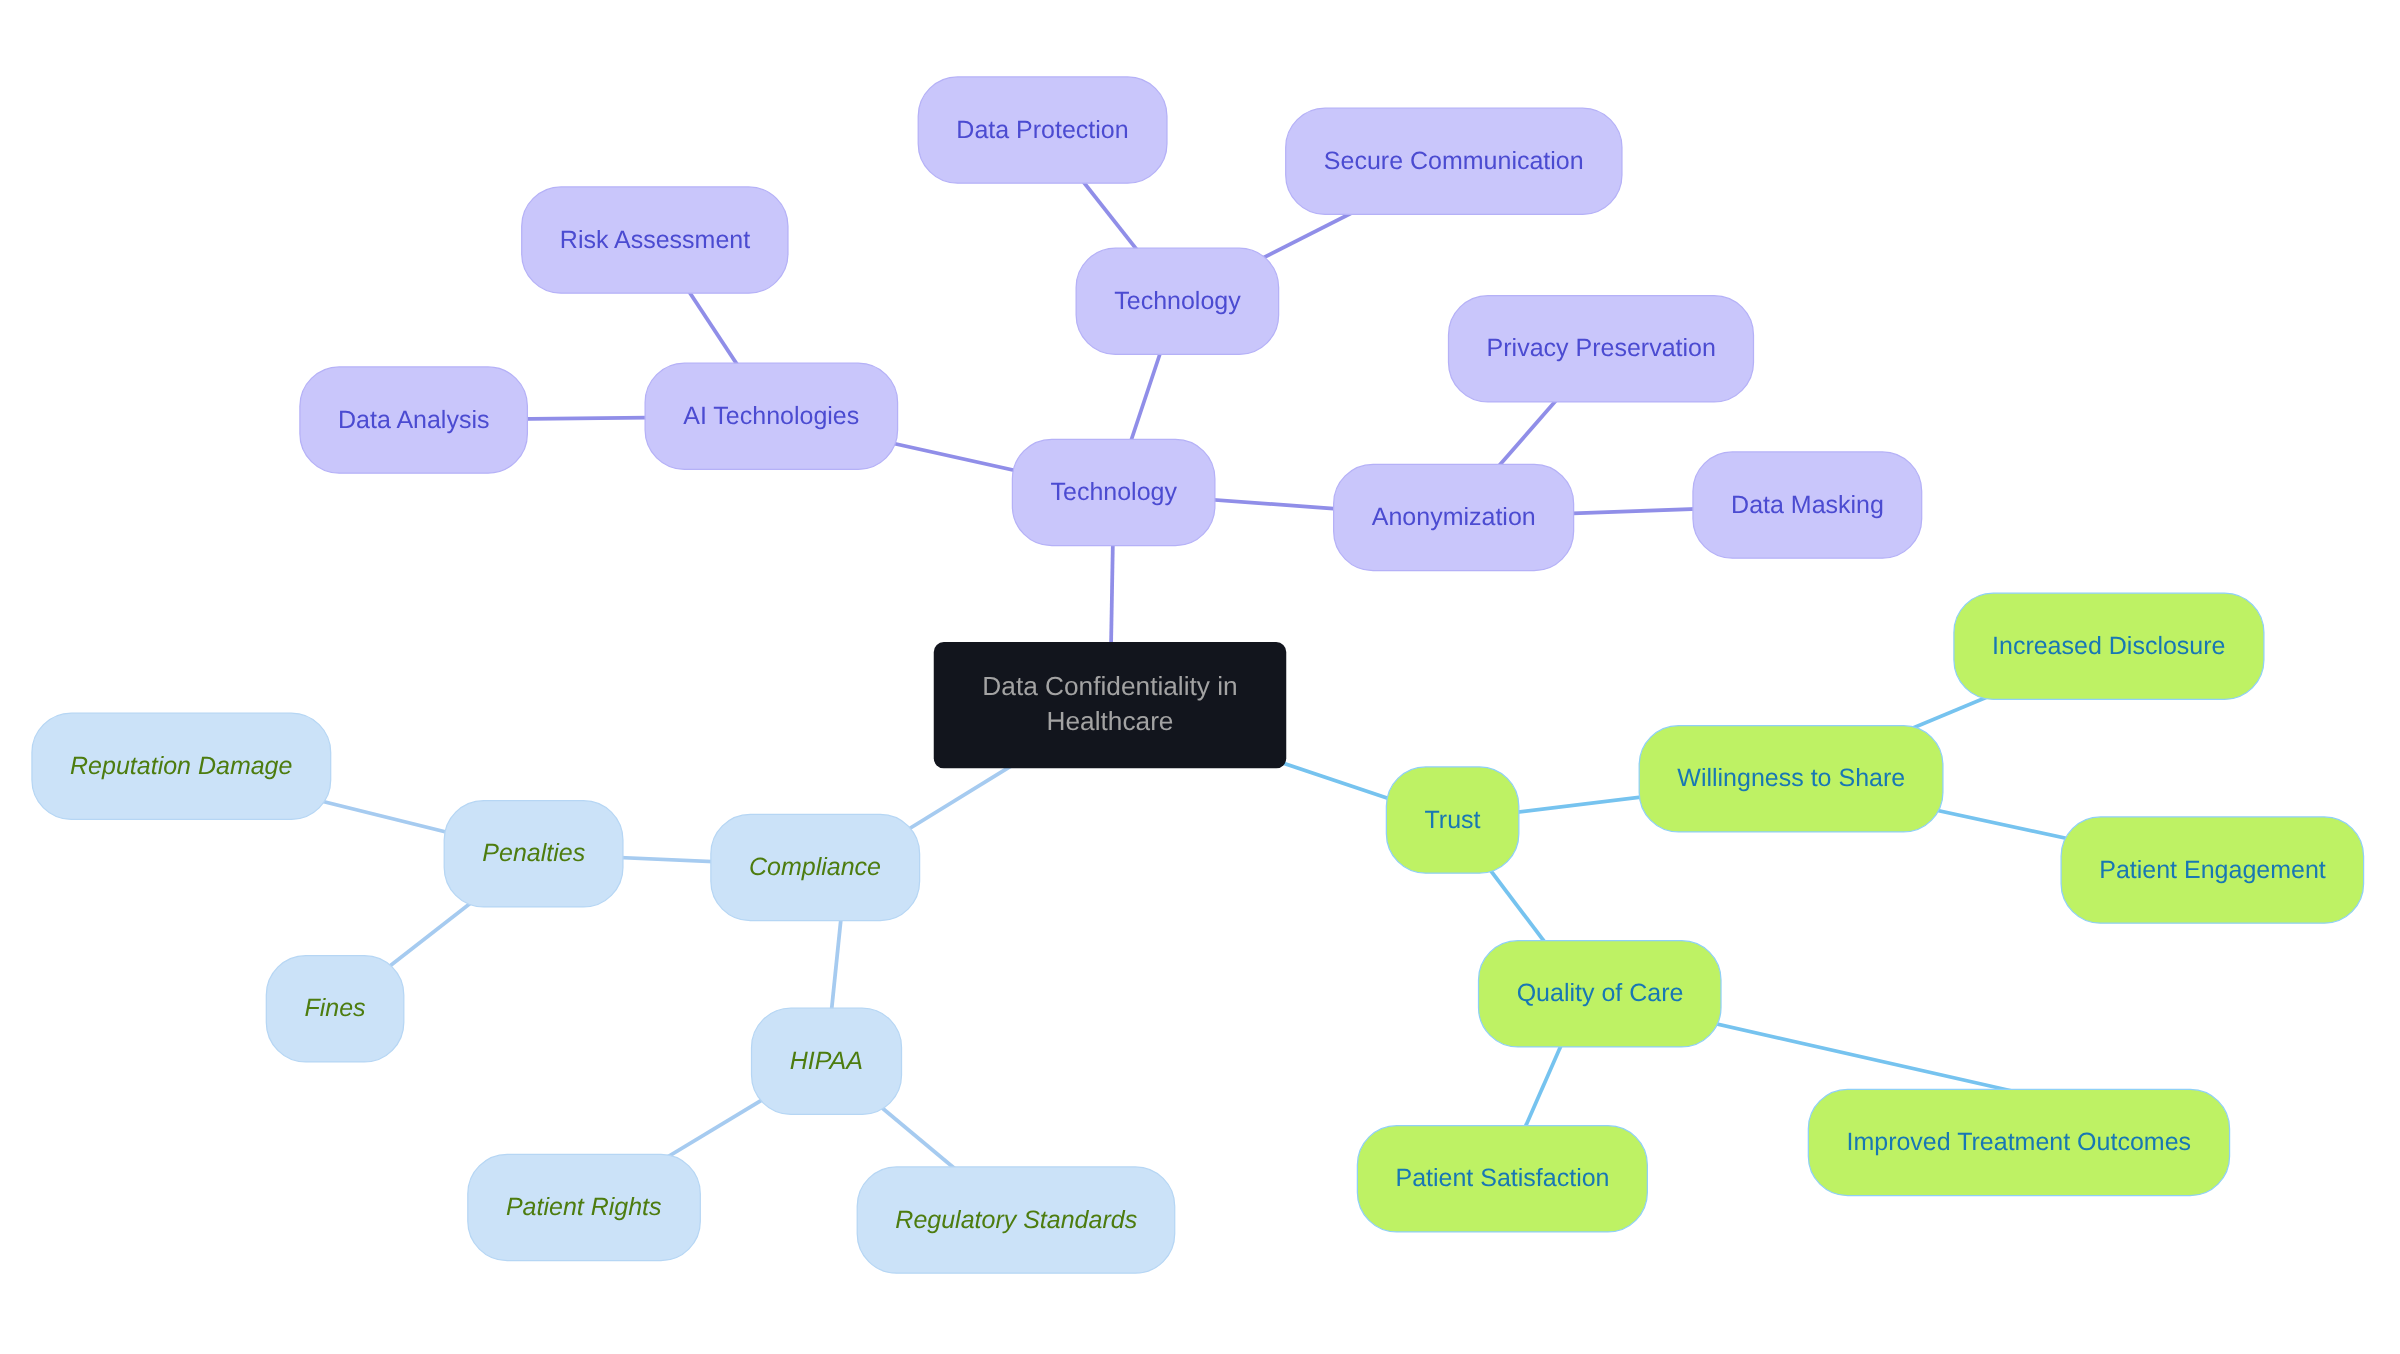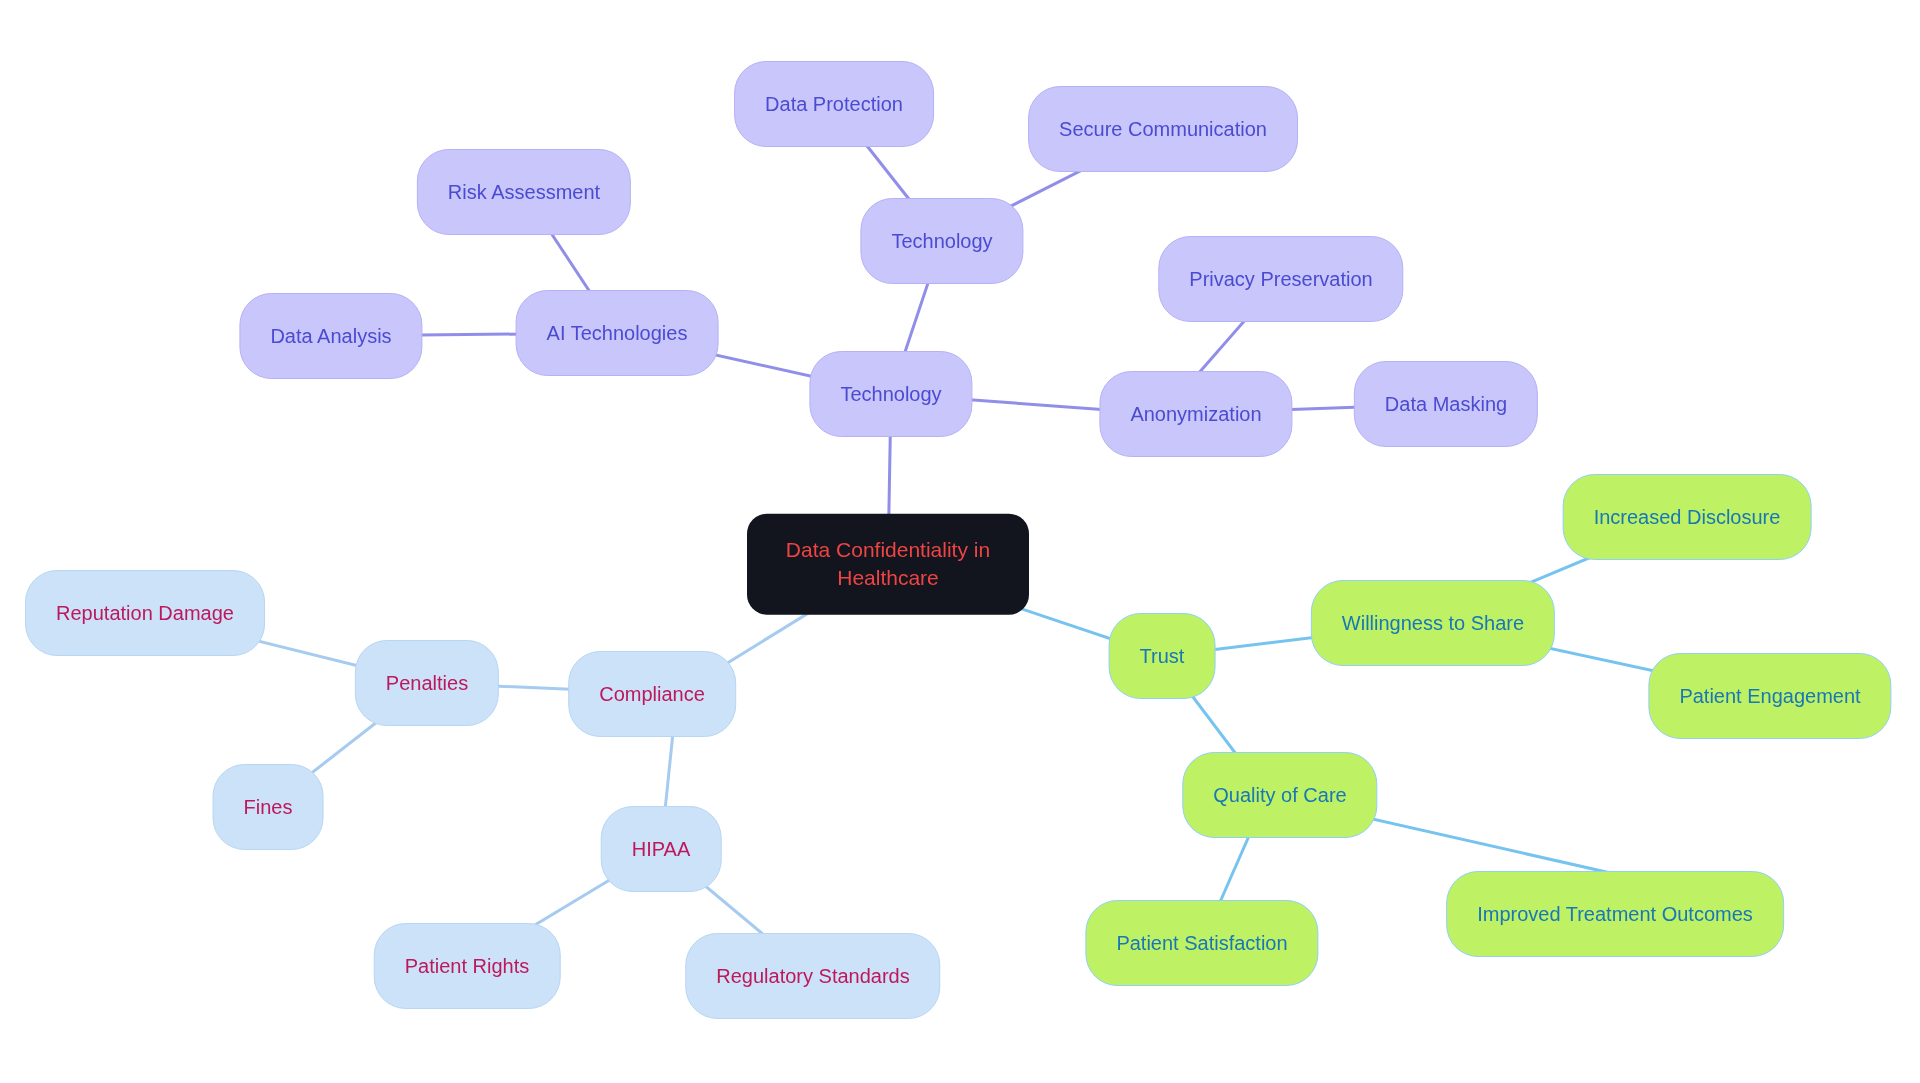--- a/index.html
+++ b/index.html
@@ -40,39 +40,40 @@
     color: #4b4bd1;
   }
   .node.trust {
     background: #bef264;
     border: 1.5px solid #8fd0f6;
     color: #1877b4;
   }
   .node.comp {
     background: #cbe2f8;
     border: 1.5px solid #b6d6f4;
-    color: #be185d;
+    color: #4d7c0f;
+    font-style: italic;
   }
   .node.root {
     background: #12151d;
-    color: #ef4444;
+    color: #a3a3a3;
     white-space: normal;
     width: 282px;
     font-size: 21px;
     line-height: 1.35;
-    border-radius: 20px;
+    border-radius: 8px;
     padding: 22px 26px;
   }
 
   
   #n-center          { left: 888px;  top: 564px; }
   #n-technology      { left: 891px;  top: 394px; }
   #n-ai              { left: 617px;  top: 333px; }
   #n-encryption      { left: 942px;  top: 241px; }
-  #n-anonymization   { left: 1196px; top: 414px; }
+  #n-anonymization   { left: 1163px; top: 414px; }
   #n-risk            { left: 524px;  top: 192px; }
   #n-data-analysis   { left: 331px;  top: 336px; }
   #n-data-protection { left: 834px;  top: 104px; }
   #n-secure-comm     { left: 1163px; top: 129px; }
   #n-privacy-pres    { left: 1281px; top: 279px; }
   #n-data-masking    { left: 1446px; top: 404px; }
   #n-trust           { left: 1162px; top: 656px; }
   #n-willingness     { left: 1433px; top: 623px; }
   #n-quality         { left: 1280px; top: 795px; }
   #n-increased-disc  { left: 1687px; top: 517px; }

